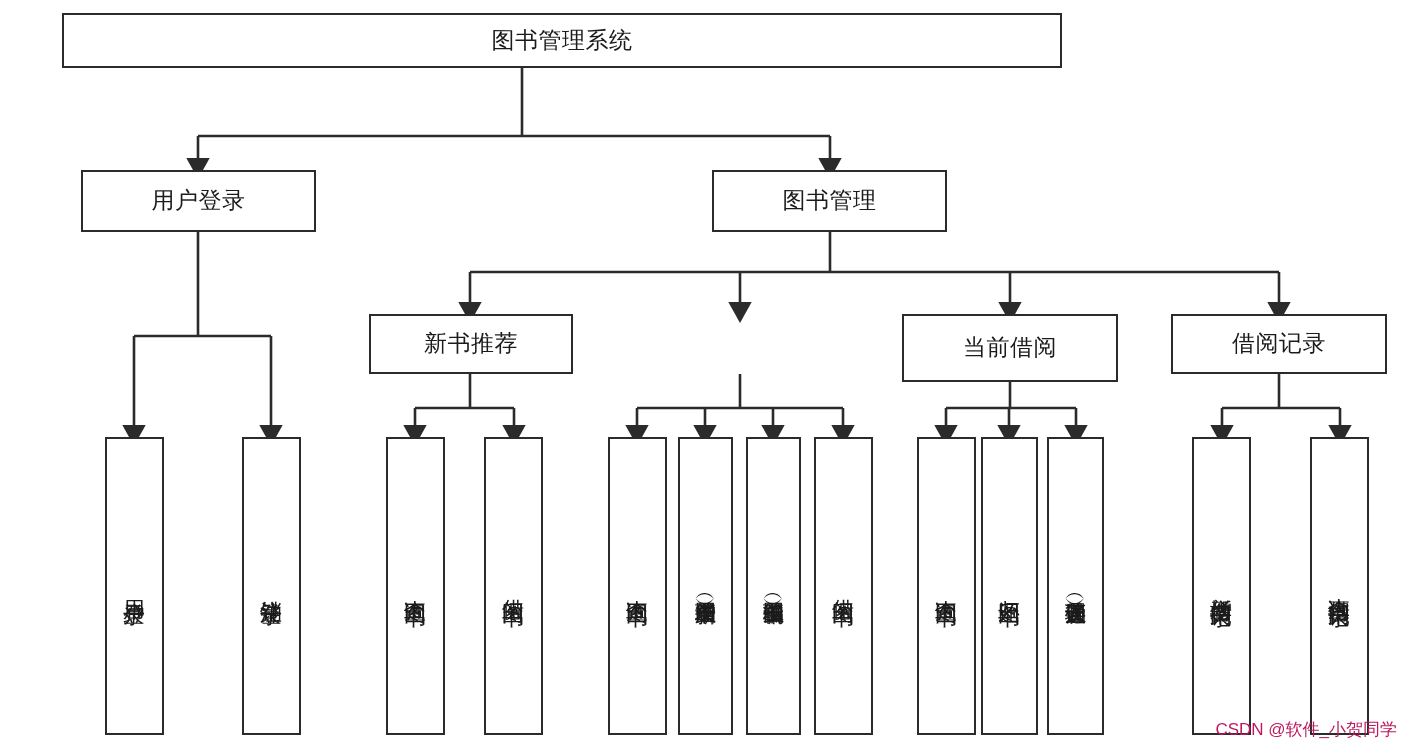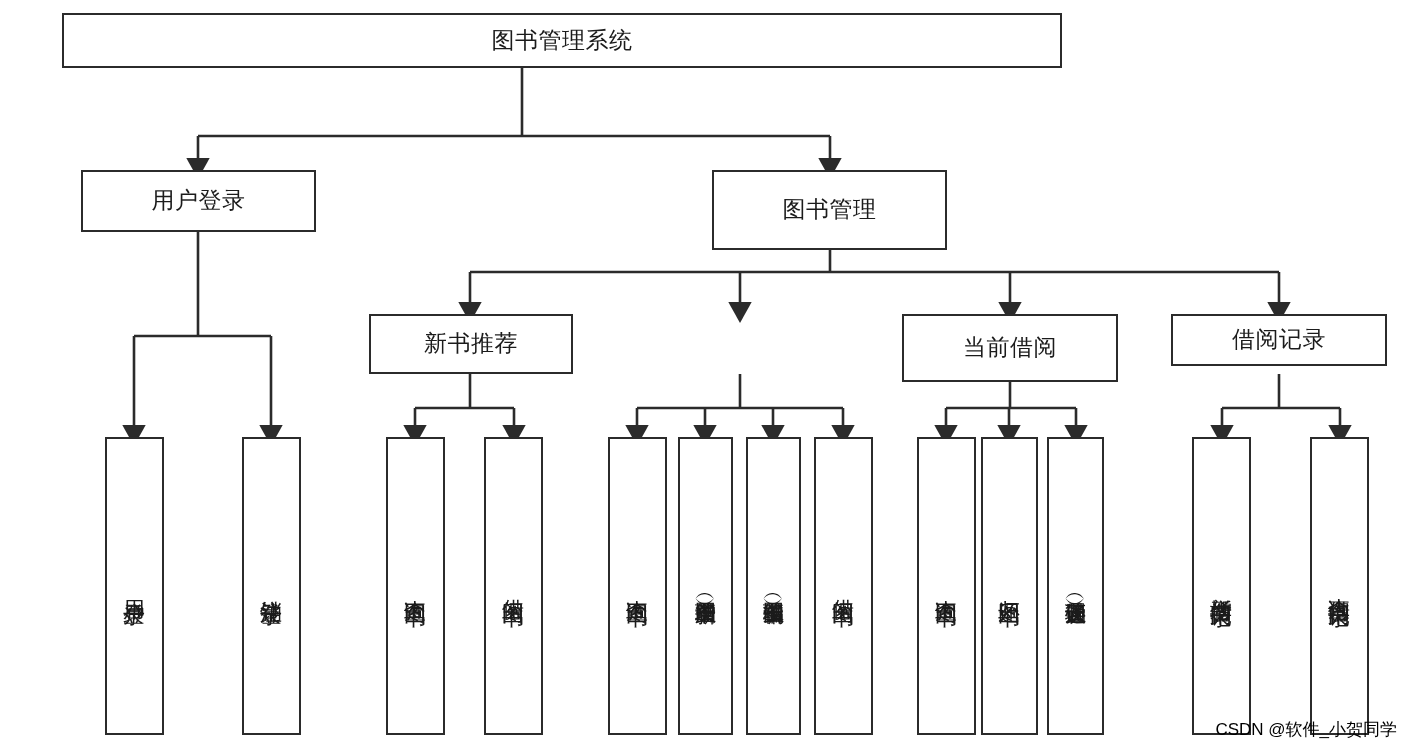--- a/index.html
+++ b/index.html
@@ -65,21 +65,21 @@
   }
   .node.vert.tight .label {
     font-size: 21px;
     letter-spacing: 0px;
   }
   #watermark {
     position: absolute;
     right: 8px;
     bottom: 6px;
     font-size: 17px;
-    color: #000000;
+    color: #be185d;
     z-index: 8;
     white-space: nowrap;
     user-select: none;
   }
 </style>
 </head>
 <body>
 
 <div id="diagram-root">
 
@@ -134,34 +134,34 @@
   </svg>
 
   <div class="node horiz" style="left:22px; top:13px; width:1000px; height:55px;margin-left:40px;">
     <span class="label">图书管理系统</span>
   </div>
 
   <div class="node horiz" style="left:81px; top:170px; width:235px; height:62px;">
     <span class="label">用户登录</span>
   </div>
 
-  <div class="node horiz" style="left:712px; top:170px; width:235px; height:80px;">
+  <div class="node horiz" style="left:712px; top:170px; width:235px; height:62px;">
     <span class="label">图书管理</span>
   </div>
 
   <div class="node horiz" style="left:369px; top:314px; width:204px; height:60px;">
     <span class="label">新书推荐</span>
   </div>
 
 
   <div class="node horiz" style="left:902px; top:314px; width:216px; height:68px;">
     <span class="label">当前借阅</span>
   </div>
 
-  <div class="node horiz" style="left:1171px; top:314px; width:216px; height:52px;">
+  <div class="node horiz" style="left:1171px; top:314px; width:216px; height:60px;">
     <span class="label">借阅记录</span>
   </div>
 
   <div class="node vert" style="left:105px; top:437px; width:59px; height:298px;">
     <span class="label">用户登录</span>
   </div>
 
   <div class="node vert" style="left:242px; top:437px; width:59px; height:298px;">
     <span class="label">注销登录</span>
   </div>

